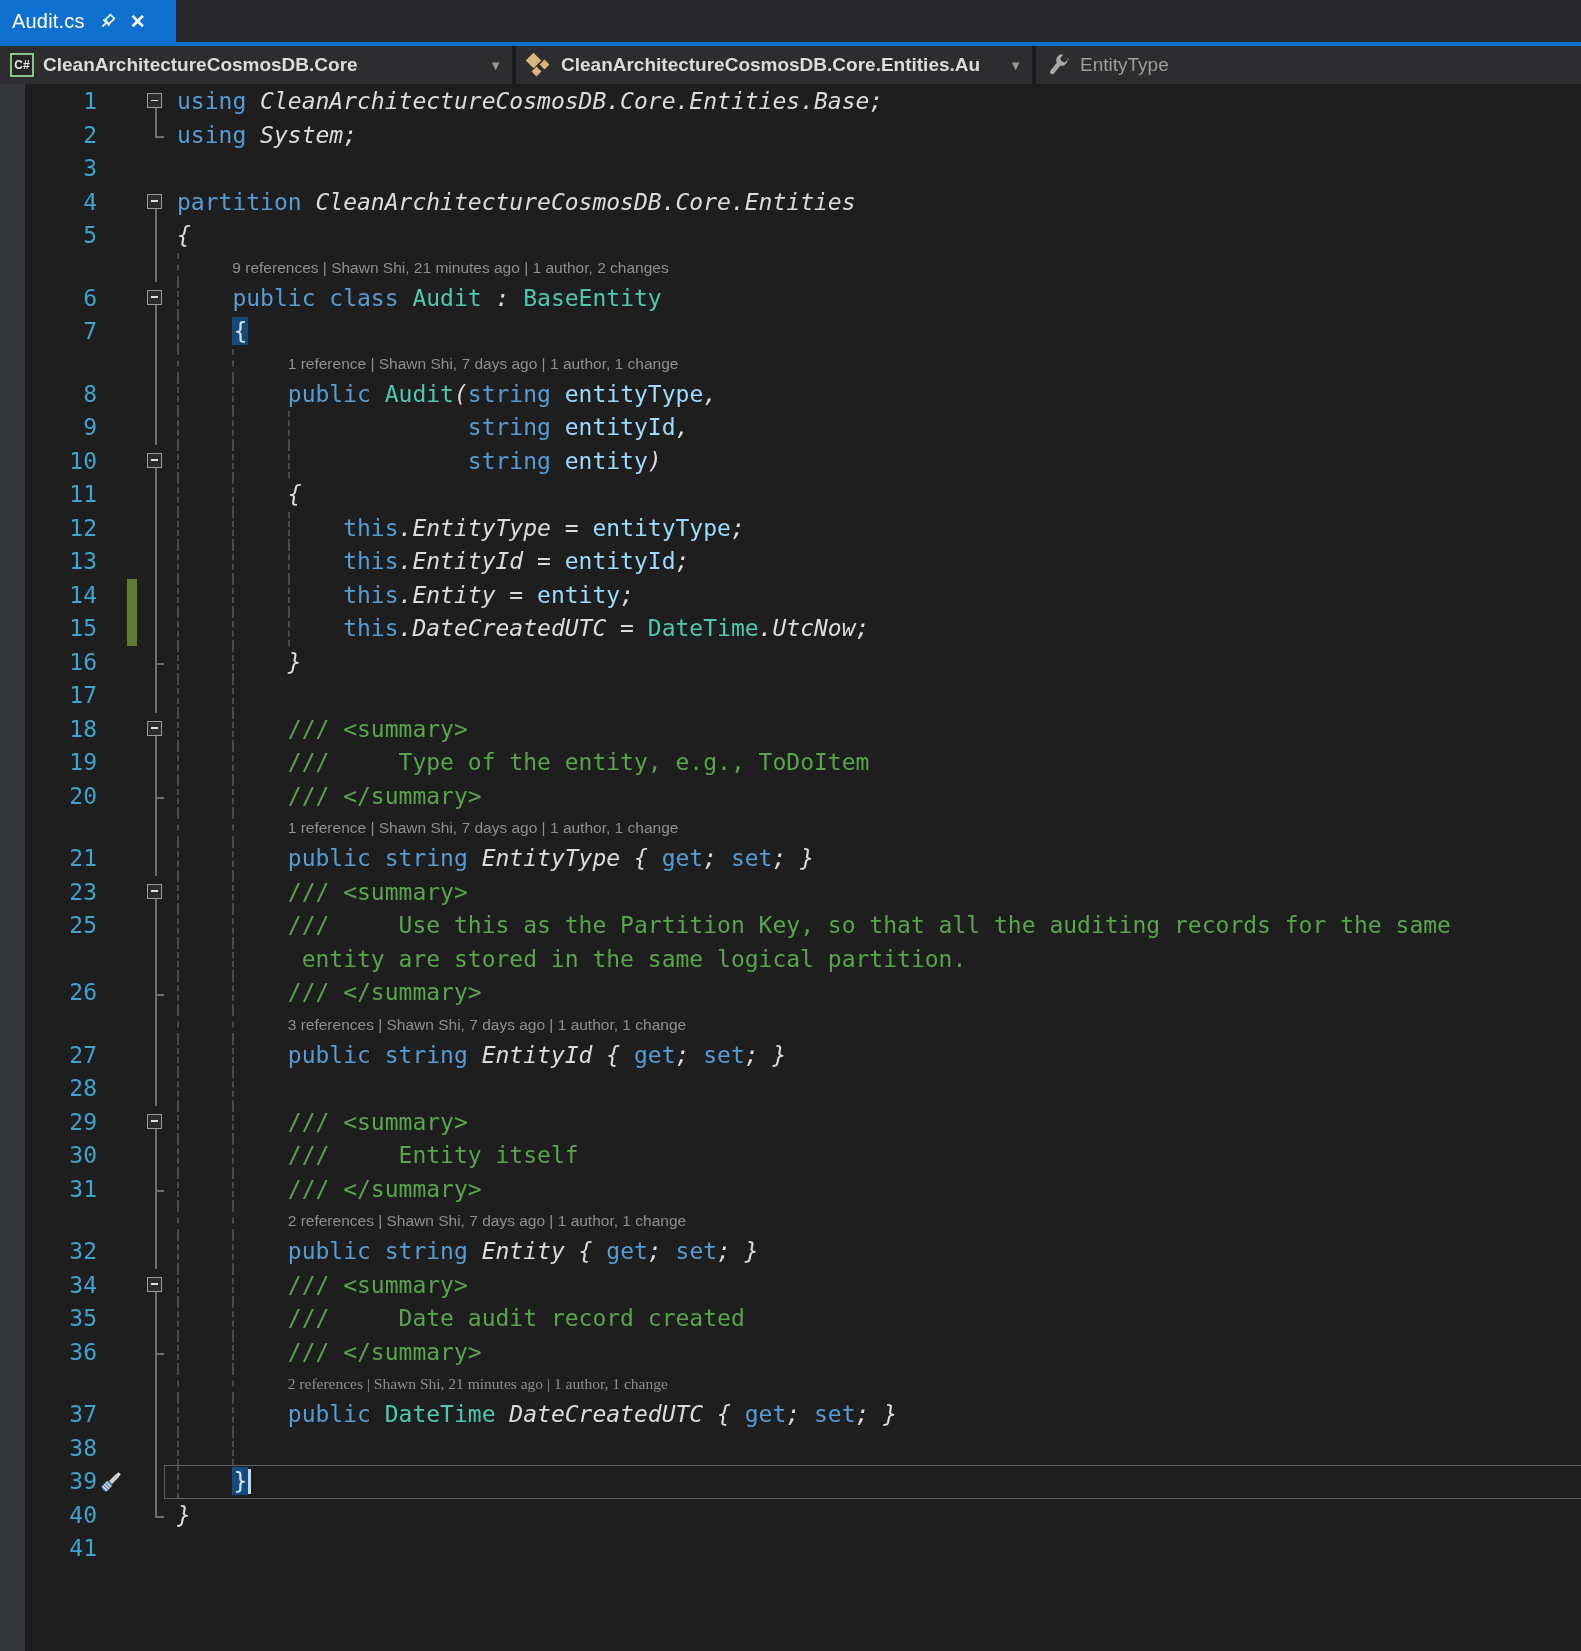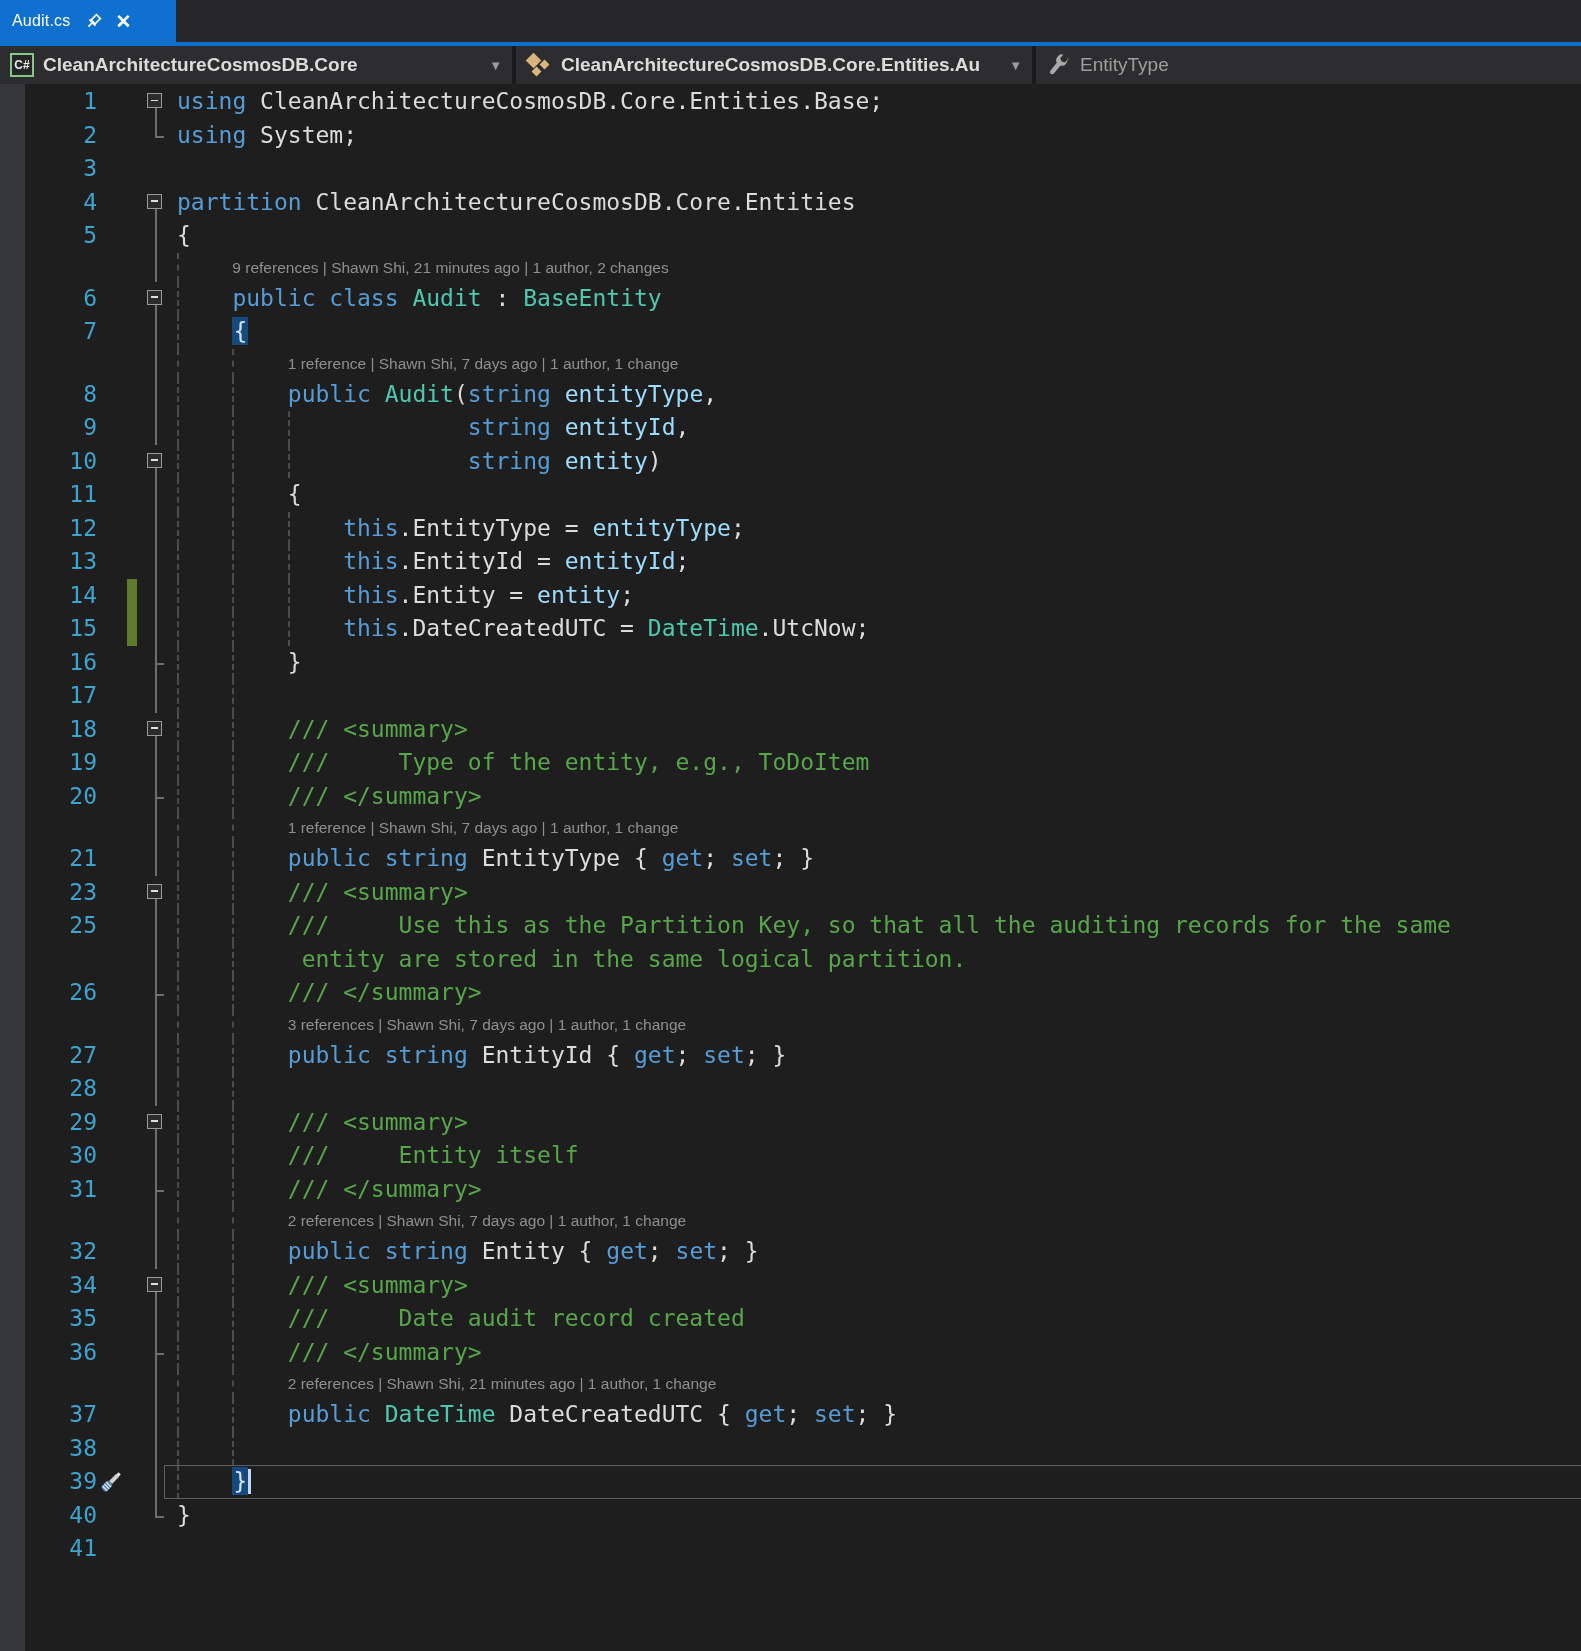--- a/index.html
+++ b/index.html
@@ -1,21 +1,21 @@
 <!DOCTYPE html>
 <html style="--accent: #1070cf; --editorBg: #1e1e1e; --gutterStrip: #35373b; --navBg: #2d2d30; --tabStripBg: #26262b; --keyword: #569cd6; --type: #4ec9b0; --ident: #9cdcfe; --comment: #57a64a; --plain: #dcdcdc; --lineNum: #3fa3cf; --lens: #8f8f8f; --changeBar: #5d7d2c; --braceBg: #164a7e; --guide: #4b4b4b; --outline: #6e6e6e; --curBorder: #5e5e5e; --navText: #dcdcdc; --navDim: #9d9d9d; --classIcon: #d8b57c; --csharpBorder: #86c786;"><head>
 <meta charset="utf-8">
 <style>
   html,body{margin:0;padding:0;background:#1e1e1e;width:1581px;height:1651px;overflow:hidden;
     font-family:"Liberation Sans",sans-serif;}
   
   .tabbar{height:42px;background:var(--tabStripBg,#26262b);display:flex;align-items:stretch;}
   .tab{background:var(--accent,#1070cf);color:#fff;display:flex;align-items:center;
     padding:0 14px 0 12px;gap:14px;width:176px;box-sizing:border-box;cursor:default;}
-  .tab-label{font-size:16px;letter-spacing:.2px;}
+  .tab-label{font-size:20px;letter-spacing:.2px;}
   .tab-underline{height:4px;background:var(--accent,#1070cf);}
   .icon-btn{display:flex;align-items:center;justify-content:center;}
   .close-x{color:#fff;font-size:19px;line-height:19px;font-weight:bold;}
   
   .navbar{height:38px;background:var(--navBg,#2d2d30);display:flex;align-items:stretch;}
   .nav-dd{display:flex;align-items:center;gap:9px;padding:0 10px;box-sizing:border-box;
     color:var(--navText,#dcdcdc);font-size:19px;white-space:nowrap;overflow:hidden;}
   .nav-sep{width:4px;background:#1a1a1d;}
   .dd-arrow{color:#9a9a9a;font-size:13px;margin-left:auto;padding-left:8px;}
   .csharp-box{width:24px;height:24px;border:2px solid var(--csharpBorder,#86c786);
@@ -49,21 +49,21 @@
     height:2px;background:var(--outline,#6e6e6e);}
   .fold-glyph{position:absolute;left:4px;top:8px;width:15px;height:15px;box-sizing:border-box;
     border:1.5px solid #9a9a9a;background:#2c2c2e;z-index:3;}
   .fold-glyph i{position:absolute;left:2.5px;top:5.5px;width:7px;height:1.8px;background:#e0e0e0;}
   .c-code{flex:1;position:relative;padding-left:7px;font-size:23px;line-height:33.5px;
     white-space:pre;color:var(--plain,#dcdcdc);overflow:hidden;}
   .lens-row .c-code{font-family:"Liberation Sans",sans-serif;font-size:15.5px;line-height:29px;
     color:var(--lens,#8f8f8f);}
   .tk-k{color:var(--keyword,#569cd6);} .tk-t{color:var(--type,#4ec9b0);}
   .tk-i{color:var(--ident,#9cdcfe);} .tk-c{color:var(--comment,#57a64a);}
-  .tk-p{color:var(--plain,#dcdcdc);}
+  .tk-p{color:var(--plain,#dcdcdc);font-style:italic;}
   .tk-hl{background:var(--braceBg,#164a7e);color:#d6e3f0;padding:1px 1px;}
   .guide{position:absolute;top:0;bottom:0;width:0;border-left:2px dashed var(--guide,#4b4b4b);z-index:0;}
   .c-code span{position:relative;z-index:1;}
   .caret{display:inline-block;width:3px;height:25px;background:#c6d8ea;vertical-align:-5px;}
   .curline{position:absolute;left:164px;right:0;top:0;bottom:0;border:1.5px solid var(--curBorder,#5e5e5e);
     border-right:none;pointer-events:none;z-index:2;}
   .screw{position:absolute;left:97px;top:3px;z-index:3;}
 </style>
 </head>
 <body>
@@ -420,21 +420,21 @@
       <div class="c-num">36</div>
       <div class="c-bar"></div>
       <div class="c-fold fold-tick"></div>
       <div class="c-code"><div class="guide" style="left: 7px;"></div><div class="guide" style="left: 62.36px;"></div><span class="tk-p">        </span><span class="tk-c">/// &lt;/summary&gt;</span></div>
     </div>
     <div class="row lens-row">
       <div class="c-strip"></div>
       <div class="c-num"></div>
       <div class="c-bar"></div>
       <div class="c-fold fold-line"></div>
-      <div class="c-code" style="padding-left: 117.72px;"><div class="guide" style="left: 7px;"></div><div class="guide" style="left: 62.36px;"></div><span>2 references | Shawn Shi, 21 minutes ago | 1 author, 1 change</span></div>
+      <div class="c-code" style="padding-left: 117.72px; font-family: Liberation Serif, serif;"><div class="guide" style="left: 7px;"></div><div class="guide" style="left: 62.36px;"></div><span>2 references | Shawn Shi, 21 minutes ago | 1 author, 1 change</span></div>
     </div>
     <div class="row code-row">
       <div class="c-strip"></div>
       <div class="c-num">37</div>
       <div class="c-bar"></div>
       <div class="c-fold fold-line"></div>
       <div class="c-code"><div class="guide" style="left: 7px;"></div><div class="guide" style="left: 62.36px;"></div><span class="tk-p">        </span><span class="tk-k">public </span><span class="tk-t">DateTime</span><span class="tk-p"> DateCreatedUTC { </span><span class="tk-k">get</span><span class="tk-p">; </span><span class="tk-k">set</span><span class="tk-p">; }</span></div>
     </div>
     <div class="row code-row">
       <div class="c-strip"></div>

